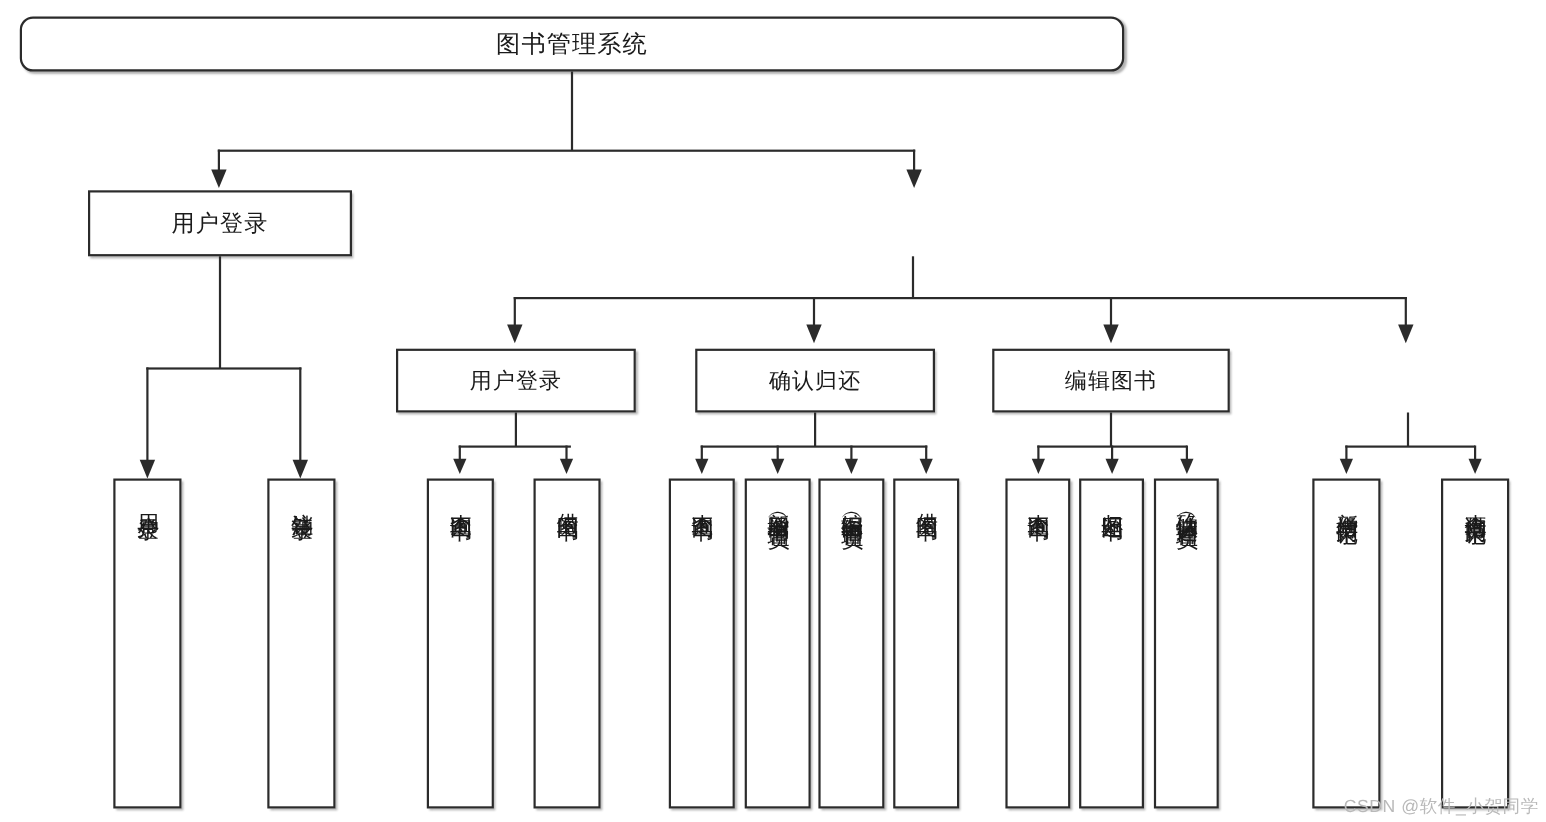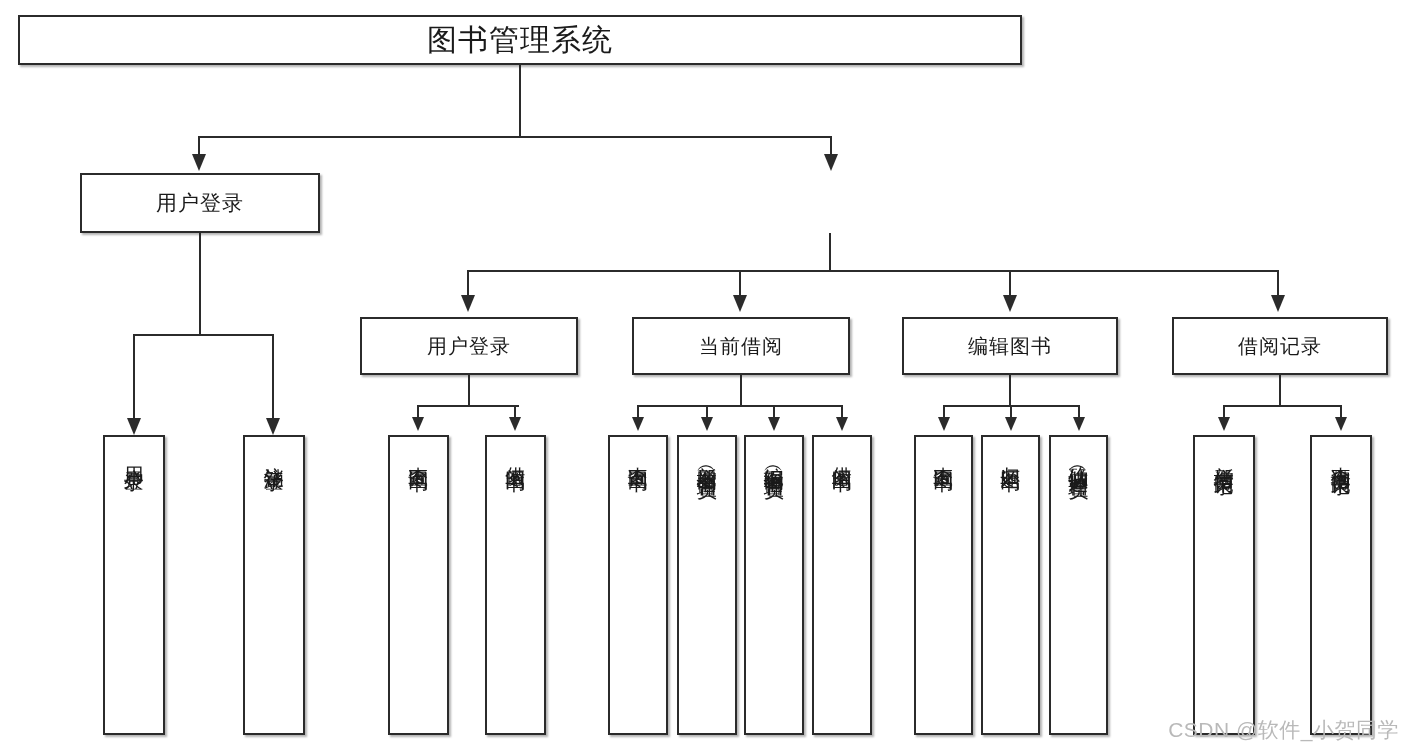--- a/index.html
+++ b/index.html
@@ -19,21 +19,21 @@
     position:absolute;
     box-sizing:border-box;
     background:#ffffff;
     border:2px solid #2b2b2b;
     box-shadow:2px 2px 2px rgba(0,0,0,0.30);
     display:flex;
     align-items:center;
     justify-content:center;
     color:#1a1a1a;
   }
-  .node.root{font-size:30px;letter-spacing:1px;}
+  .node.root{font-size:22px;letter-spacing:1px;border-radius:12px;}
   .node.lvl2{font-size:21px;letter-spacing:1px;}
   .node.lvl3{font-size:20px;letter-spacing:1px;}
   
   .node.leaf{
     align-items:flex-start;
     justify-content:center;
     padding-top:0;
   }
   .node.leaf .vtext{
     font-size:20px;
@@ -62,21 +62,21 @@
   .arrow.sm{
     border-left:6px solid transparent;
     border-right:6px solid transparent;
     border-top:14px solid #2b2b2b;
   }
   
   #watermark{
     position:absolute;
     right:6px;
     bottom:3px;
-    font-size:21px;
+    font-size:16px;
     color:#b9b9b9;
     letter-spacing:0.5px;
     white-space:nowrap;
     pointer-events:none;
   }
 </style>
 </head>
 <body>
 
 <div id="canvas">
@@ -119,27 +119,24 @@
   <div class="ln v" style="left:1009px;top:270px;width:2px;height:27px;"></div>
   <div class="arrow" style="left:1003px;top:295px;"></div>
 
   <div class="ln v" style="left:1277px;top:270px;width:2px;height:27px;"></div>
   <div class="arrow" style="left:1271px;top:295px;"></div>
 
   <div class="node lvl3" style="left:360px;top:317px;width:218px;height:58px;">
     <span>用户登录</span>
   </div>
   <div class="node lvl3" style="left:632px;top:317px;width:218px;height:58px;">
-    <span>当前借阅</span>
+    <span>确认归还</span>
   </div>
   <div class="node lvl3" style="left:902px;top:317px;width:216px;height:58px;">
     <span>编辑图书</span>
-  </div>
-  <div class="node lvl3" style="left:1172px;top:317px;width:216px;height:58px;">
-    <span>借阅记录</span>
   </div>
 
   <div class="ln v" style="left:468px;top:375px;width:2px;height:31px;"></div>
   <div class="ln h" style="left:417px;top:405px;width:102px;height:2px;"></div>
   <div class="ln v" style="left:417px;top:405px;width:2px;height:14px;"></div>
   <div class="arrow sm" style="left:412px;top:417px;"></div>
   <div class="ln v" style="left:514px;top:405px;width:2px;height:14px;"></div>
   <div class="arrow sm" style="left:509px;top:417px;"></div>
 
   <div class="ln v" style="left:740px;top:375px;width:2px;height:31px;"></div>

